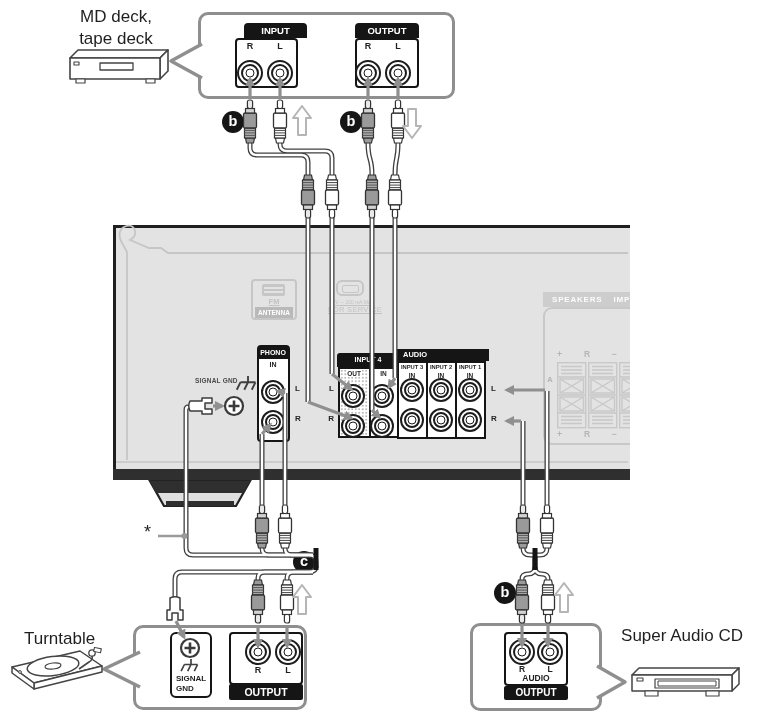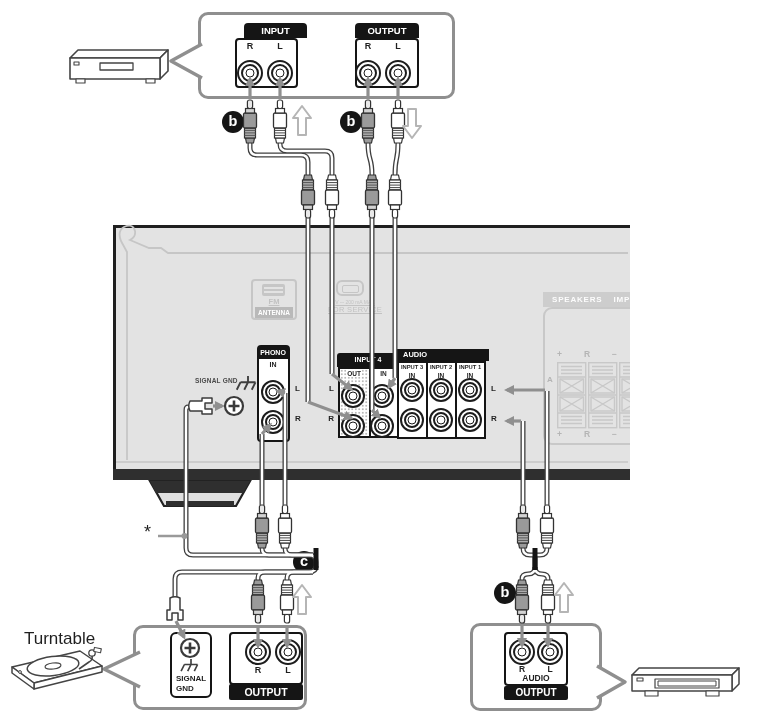--- a/index.html
+++ b/index.html
@@ -31,23 +31,26 @@
   .marker{position:absolute;width:22px;height:22px;border-radius:50%;background:#151515;color:#fff;
           font-weight:bold;font-size:14.5px;line-height:21px;text-align:center;z-index:4;}
   svg#wires{position:absolute;left:0;top:0;z-index:6;pointer-events:none;}
 </style>
 </head>
 <body>
 
 <div id="stage">
 
   <div class="caption ctr" style="left:55px;top:6px;width:122px;">
+    <div>MD deck,</div>
+    <div>tape deck</div>
   </div>
   <div class="caption" style="left:24px;top:628px;">Turntable</div>
   <div class="caption ctr" style="left:606px;top:625px;width:152px;">
+    <div>Super Audio CD</div>
   </div>
   <div class="t" style="left:144px;top:522px;font-size:18px;font-weight:normal;">*</div>
 
   <div class="callout" style="left:198px;top:12px;width:257px;height:87px;"></div>
   <div class="blackbar" style="left:244px;top:23px;width:63px;height:15px;font-size:9.5px;line-height:15px;border-radius:4px 4px 0 0;">INPUT</div>
   <div class="jackbox" style="left:235px;top:38px;width:63px;height:50px;"></div>
   <div class="t ctr" style="left:242px;top:41px;width:16px;font-size:9px;z-index:3;">R</div>
   <div class="t ctr" style="left:272px;top:41px;width:16px;font-size:9px;z-index:3;">L</div>
   <div class="jack lg" style="left:237px;top:60px;z-index:3;"></div>
   <div class="jack lg" style="left:267px;top:60px;z-index:3;"></div>

